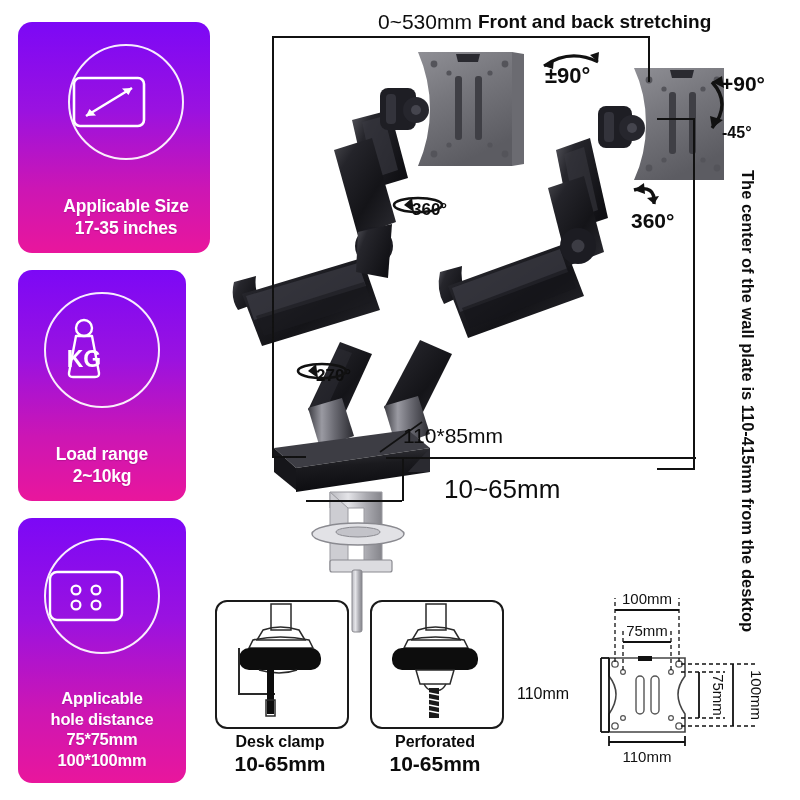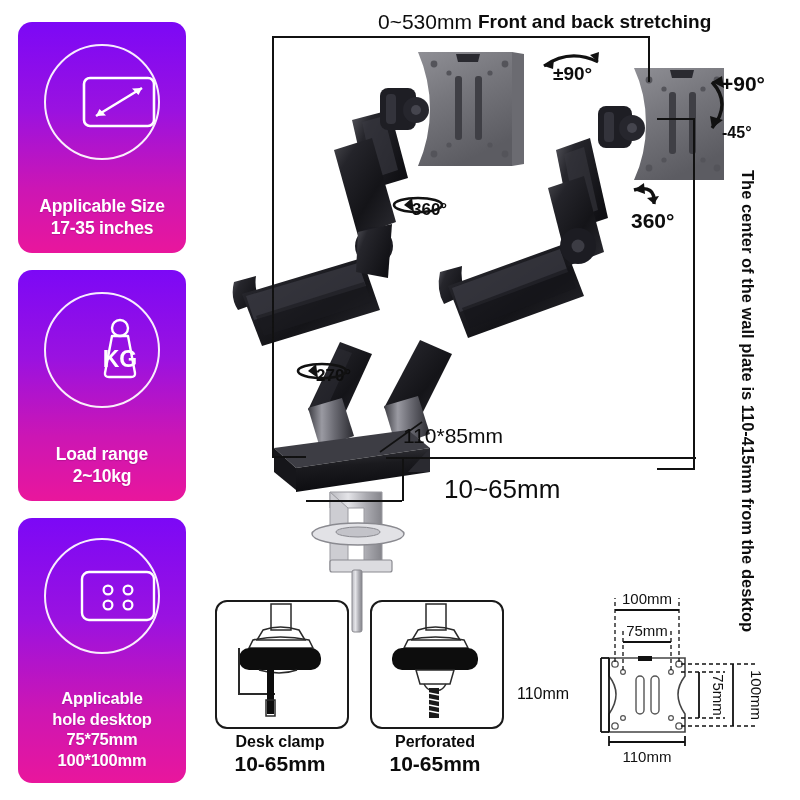--- a/index.html
+++ b/index.html
@@ -19,30 +19,30 @@
     position: absolute;
     left: 18px;
     width: 168px;
     border-radius: 14px;
     background: linear-gradient(180deg, #7c08f6 0%, #9a12e0 38%, #cc16b4 72%, #e9169c 100%);
     color: #ffffff;
     display: flex;
     flex-direction: column;
     align-items: center;
   }
-  .card-1 { top: 22px;  height: 231px; }
+  .card-1 { top: 22px;  height: 231px; padding-left: 24px; }
   .card-2 { top: 270px; height: 231px; }
   .card-3 { top: 518px; height: 265px; }
 
   .icon-circle {
     width: 112px; height: 112px;
     border: 2px solid rgba(255,255,255,0.93);
     border-radius: 50%;
     margin-top: 22px;
-    display: flex; align-items: center; justify-content: flex-end;
+    display: flex; align-items: center; justify-content: flex-start;
     flex: 0 0 auto;
   }
   .card-3 .icon-circle { margin-top: 20px; }
 
   .card-caption {
     margin-top: auto;
     margin-bottom: 14px;
     width: 100%;
     text-align: center;
     font-weight: bold;
@@ -131,21 +131,21 @@
       <svg width="80" height="56" viewBox="0 0 80 56">
         <rect class="nofill" x="4" y="4" width="72" height="48" rx="7" stroke="#ffffff" stroke-width="2.4"></rect>
         <circle class="nofill" cx="30" cy="22" r="4.4" stroke="#ffffff" stroke-width="2.2"></circle>
         <circle class="nofill" cx="50" cy="22" r="4.4" stroke="#ffffff" stroke-width="2.2"></circle>
         <circle class="nofill" cx="30" cy="37" r="4.4" stroke="#ffffff" stroke-width="2.2"></circle>
         <circle class="nofill" cx="50" cy="37" r="4.4" stroke="#ffffff" stroke-width="2.2"></circle>
       </svg>
     </div>
     <div class="card-caption">
       <div>Applicable</div>
-      <div>hole desktop</div>
+      <div>hole distance</div>
       <div>75*75mm</div>
       <div>100*100mm</div>
     </div>
   </div>
 
   <svg width="520" height="600" viewBox="0 0 520 600" style="position:absolute;left:212px;top:10px;">
     <defs>
       <linearGradient id="armDark" x1="0" y1="0" x2="1" y2="1">
         <stop offset="0%" stop-color="#4a4a4f"></stop>
         <stop offset="22%" stop-color="#24242a"></stop>
@@ -284,21 +284,21 @@
     <line x1="2" y1="32" x2="44" y2="2" stroke="#111" stroke-width="1.6"></line>
   </svg>
 
   <div class="rule v-solid" style="left:693px; top:118px; height:352px;"></div>
   <div class="rule h-solid" style="left:657px; top:118px; width:38px;"></div>
   <div class="rule h-dash" style="left:657px; top:468px; width:38px;"></div>
 
   <div class="lbl thin" style="left:378px; top:10px; font-size:21px;">0~530mm</div>
   <div class="lbl bold" style="left:478px; top:11px; font-size:19px;">Front and back stretching</div>
 
-  <div class="lbl bold" style="left:545px; top:63px; font-size:19px;margin-left:8px;">±90°</div>
+  <div class="lbl bold" style="left:545px; top:63px; font-size:22px;">±90°</div>
   <div class="lbl bold" style="left:721px; top:72px; font-size:21px;">+90°</div>
   <div class="lbl bold" style="left:722px; top:124px; font-size:16px;">-45°</div>
   <div class="lbl bold" style="left:631px; top:209px; font-size:21px;">360°</div>
   <div class="lbl bold" style="left:412px; top:200px; font-size:17px;">360°</div>
   <div class="lbl bold" style="left:316px; top:366px; font-size:17px;">270°</div>
 
   <div class="lbl thin" style="left:403px; top:424px; font-size:21px;">110*85mm</div>
   <div class="lbl thin" style="left:444px; top:474px; font-size:26px;">10~65mm</div>
 
   <div class="lbl bold" style="left:703px; top:170px; font-size:16.5px; writing-mode:vertical-rl; text-orientation:mixed; white-space:normal; width:54px; line-height:1.18;">The center of the wall plate is 110-415mm from the desktop</div>

